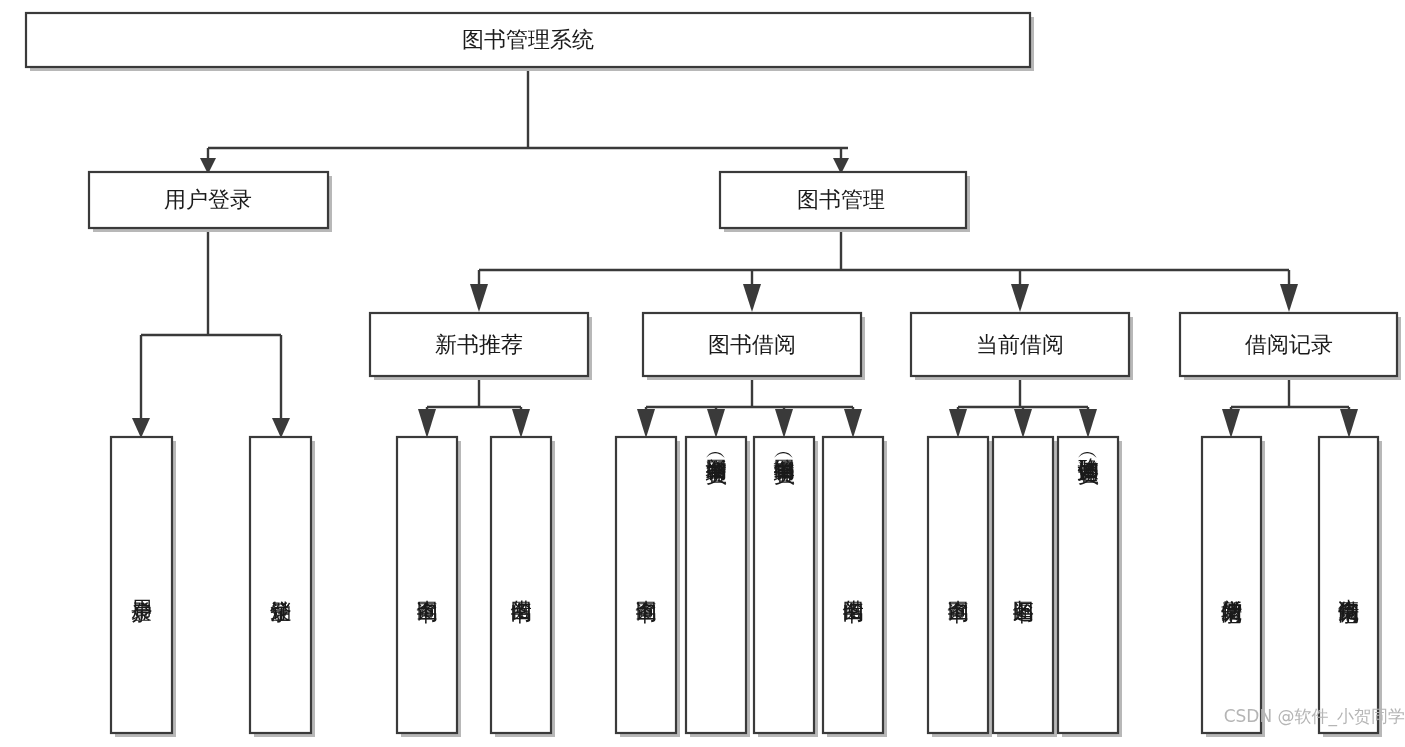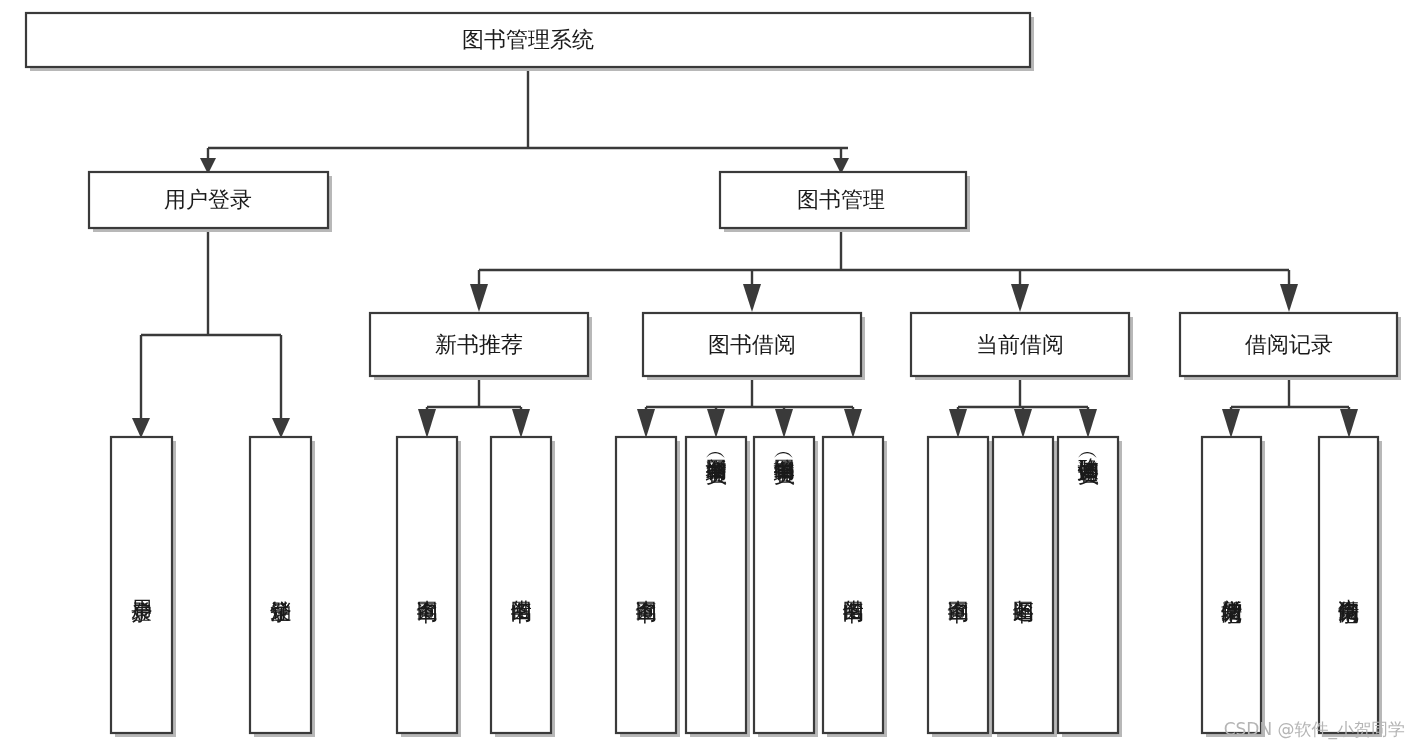--- a/index.html
+++ b/index.html
@@ -70,21 +70,21 @@
   }
   .leaf-wrap {
     position: absolute;
     display: flex;
     align-items: center;
     justify-content: center;
   }
   .watermark {
     position: absolute;
     right: 8px;
-    bottom: 6px;
+    bottom: 19px;
     font-family: "DejaVu Sans", "Liberation Sans", sans-serif;
     font-size: 17px;
     color: #b5b5b5;
     white-space: nowrap;
   }
 </style>
 </head>
 <body>
 
 <div id="diagram-root">

